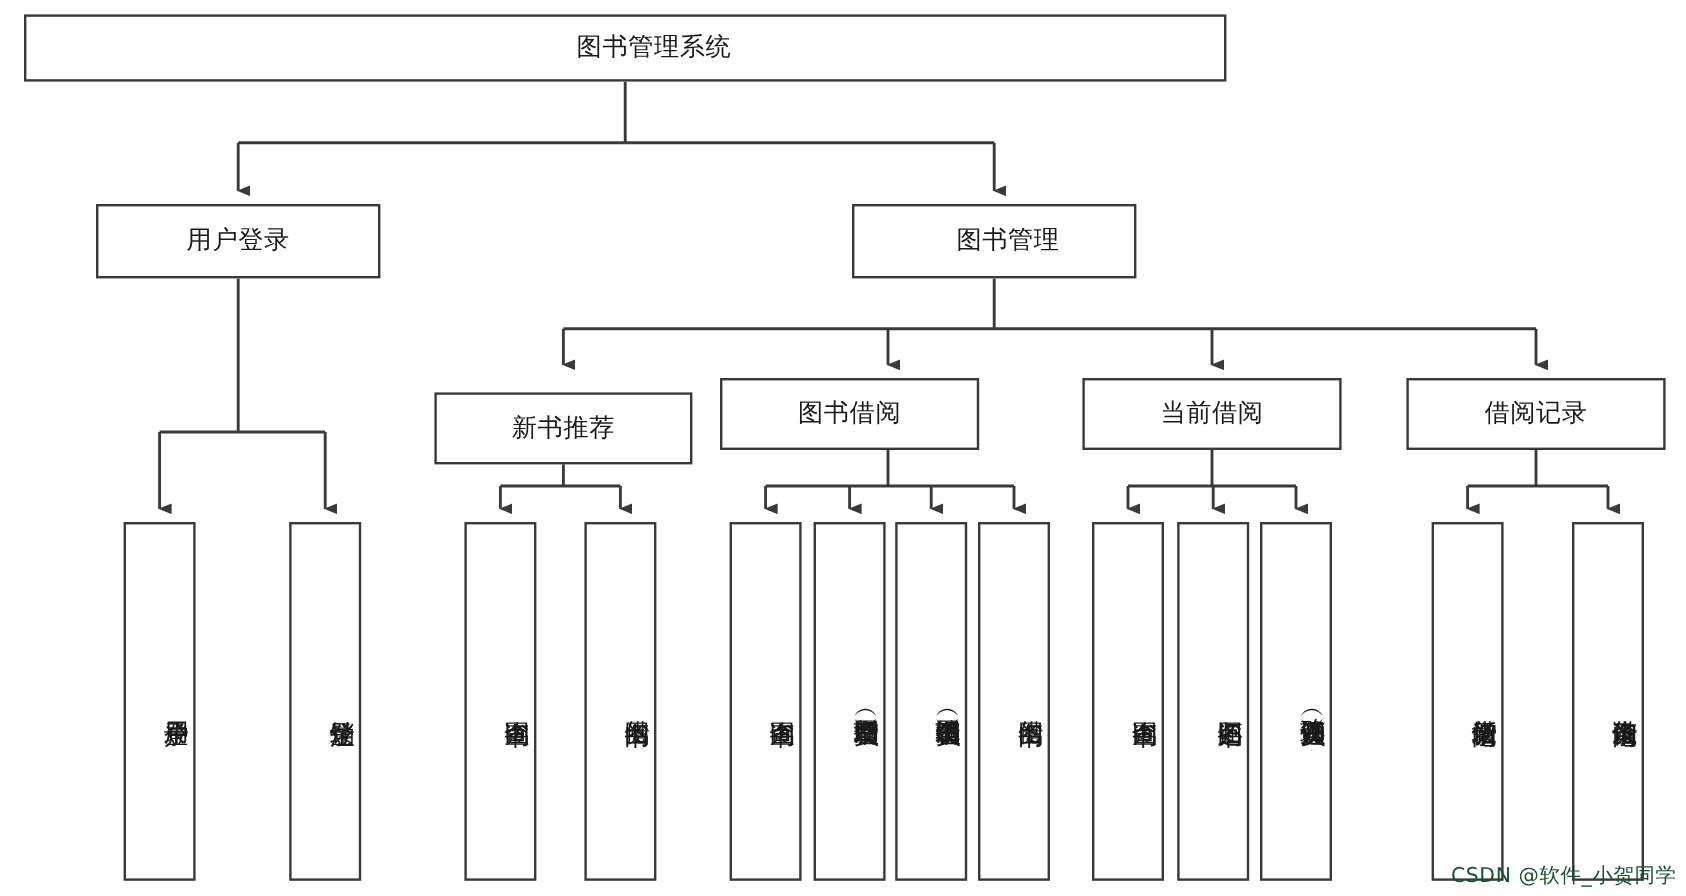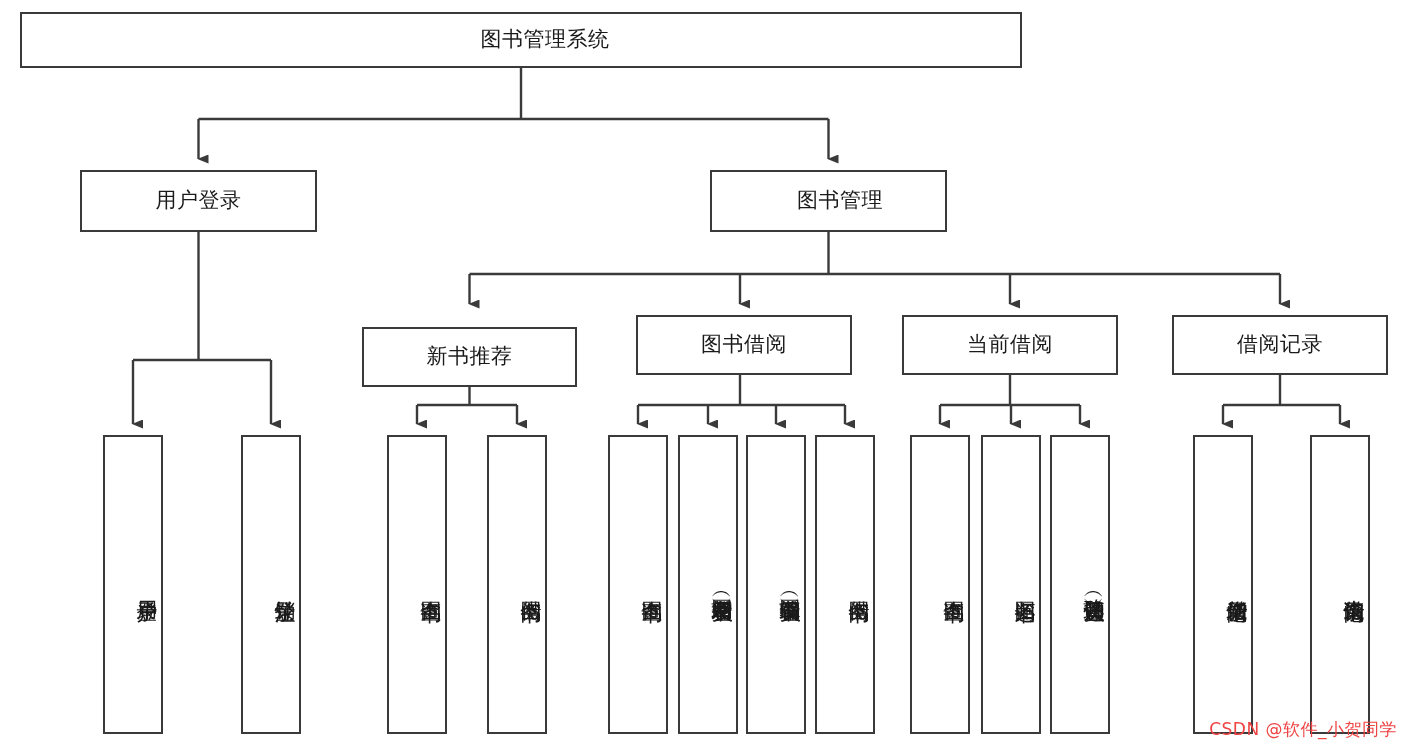--- a/index.html
+++ b/index.html
@@ -53,21 +53,21 @@
     writing-mode: vertical-rl;
     text-orientation: upright;
     white-space: normal;
     display: block;
   }
   #watermark {
     position: absolute;
     right: 8px;
     bottom: 6px;
     font-size: 17px;
-    color: #ef4444;
+    color: #14532d;
     letter-spacing: 0.5px;
     user-select: none;
     white-space: nowrap;
   }
 </style>
 </head>
 <body>
 
 <div id="diagram-root">
 
@@ -121,21 +121,21 @@
   <div class="node-box horiz" style="left: 80px; top: 170px; width: 237px; height: 62px;">
     <span>用户登录</span>
   </div>
   <div class="node-box horiz" style="left: 710px; top: 170px; width: 237px; height: 62px; padding-left: 23px;">
     <span>图书管理</span>
   </div>
 
   <div class="node-box horiz" style="left: 362px; top: 315px; width: 215px; height: 60px; margin-top: 12px;">
     <span>新书推荐</span>
   </div>
-  <div class="node-box horiz" style="left: 636px; top: 315px; width: 216px; height: 60px;">
+  <div class="node-box horiz" style="left: 600px; top: 315px; width: 216px; height: 60px;">
     <span>图书借阅</span>
   </div>
   <div class="node-box horiz" style="left: 1172px; top: 315px; width: 216px; height: 60px;">
     <span>借阅记录</span>
   </div>
   <div class="node-box horiz" style="left: 902px; top: 315px; width: 216px; height: 60px;">
     <span>当前借阅</span>
   </div>
 
   <div class="node-box vert" style="left: 103px; top: 435px; width: 60px; height: 299px;">

